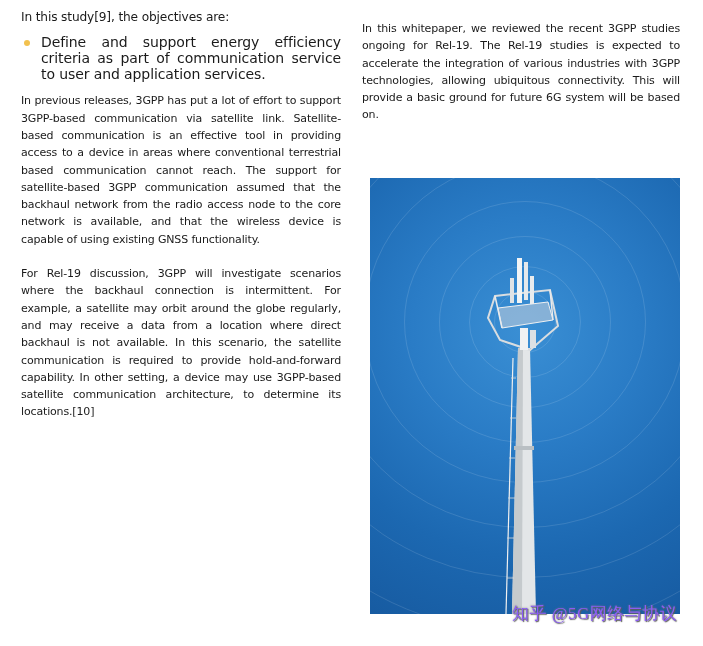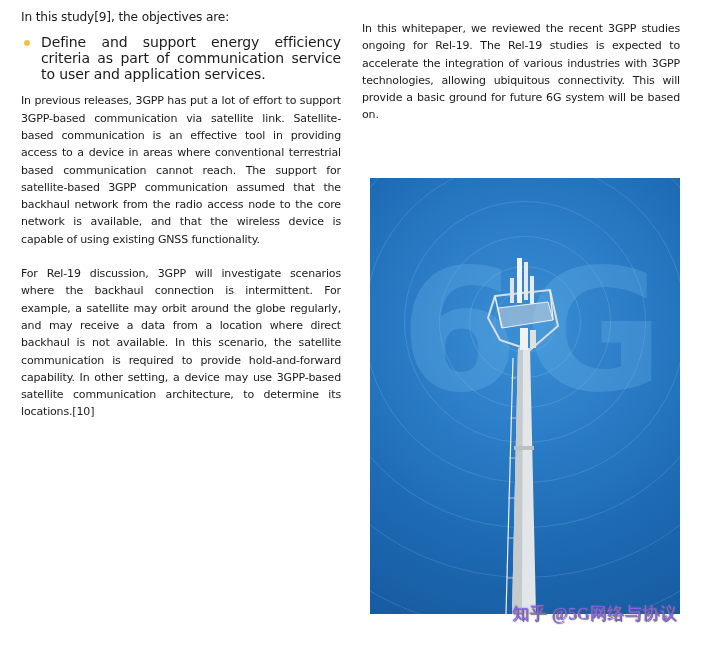--- a/index.html
+++ b/index.html
@@ -71,21 +71,20 @@
 
 <div class="photo">
   <div class="ring" style="width:60px;height:60px;"></div>
   <div class="ring" style="width:110px;height:110px;"></div>
   <div class="ring" style="width:170px;height:170px;"></div>
   <div class="ring" style="width:240px;height:240px;"></div>
   <div class="ring" style="width:320px;height:320px;"></div>
   <div class="ring" style="width:410px;height:410px;"></div>
   <div class="ring" style="width:510px;height:510px;"></div>
   <div class="ring" style="width:620px;height:620px;"></div>
-  <div class="big-6g">6G</div>
   <svg width="310" height="436" viewBox="0 0 310 436" style="position:absolute;left:0;top:0;">
 
     <polygon points="148,170 160,170 166,436 142,436" fill="#e3e6e8"></polygon>
     <polygon points="148,170 153,170 152,436 142,436" fill="#c5cacd"></polygon>
 
     <line x1="143" y1="180" x2="136" y2="436" stroke="#f0f0f0" stroke-width="1.2"></line>
     <g stroke="#dcdcdc" stroke-width="0.8">
       <line x1="141" y1="200" x2="146" y2="200"></line>
         <line x1="140" y1="240" x2="146" y2="240"></line>
       <line x1="139" y1="280" x2="145" y2="280"></line>

